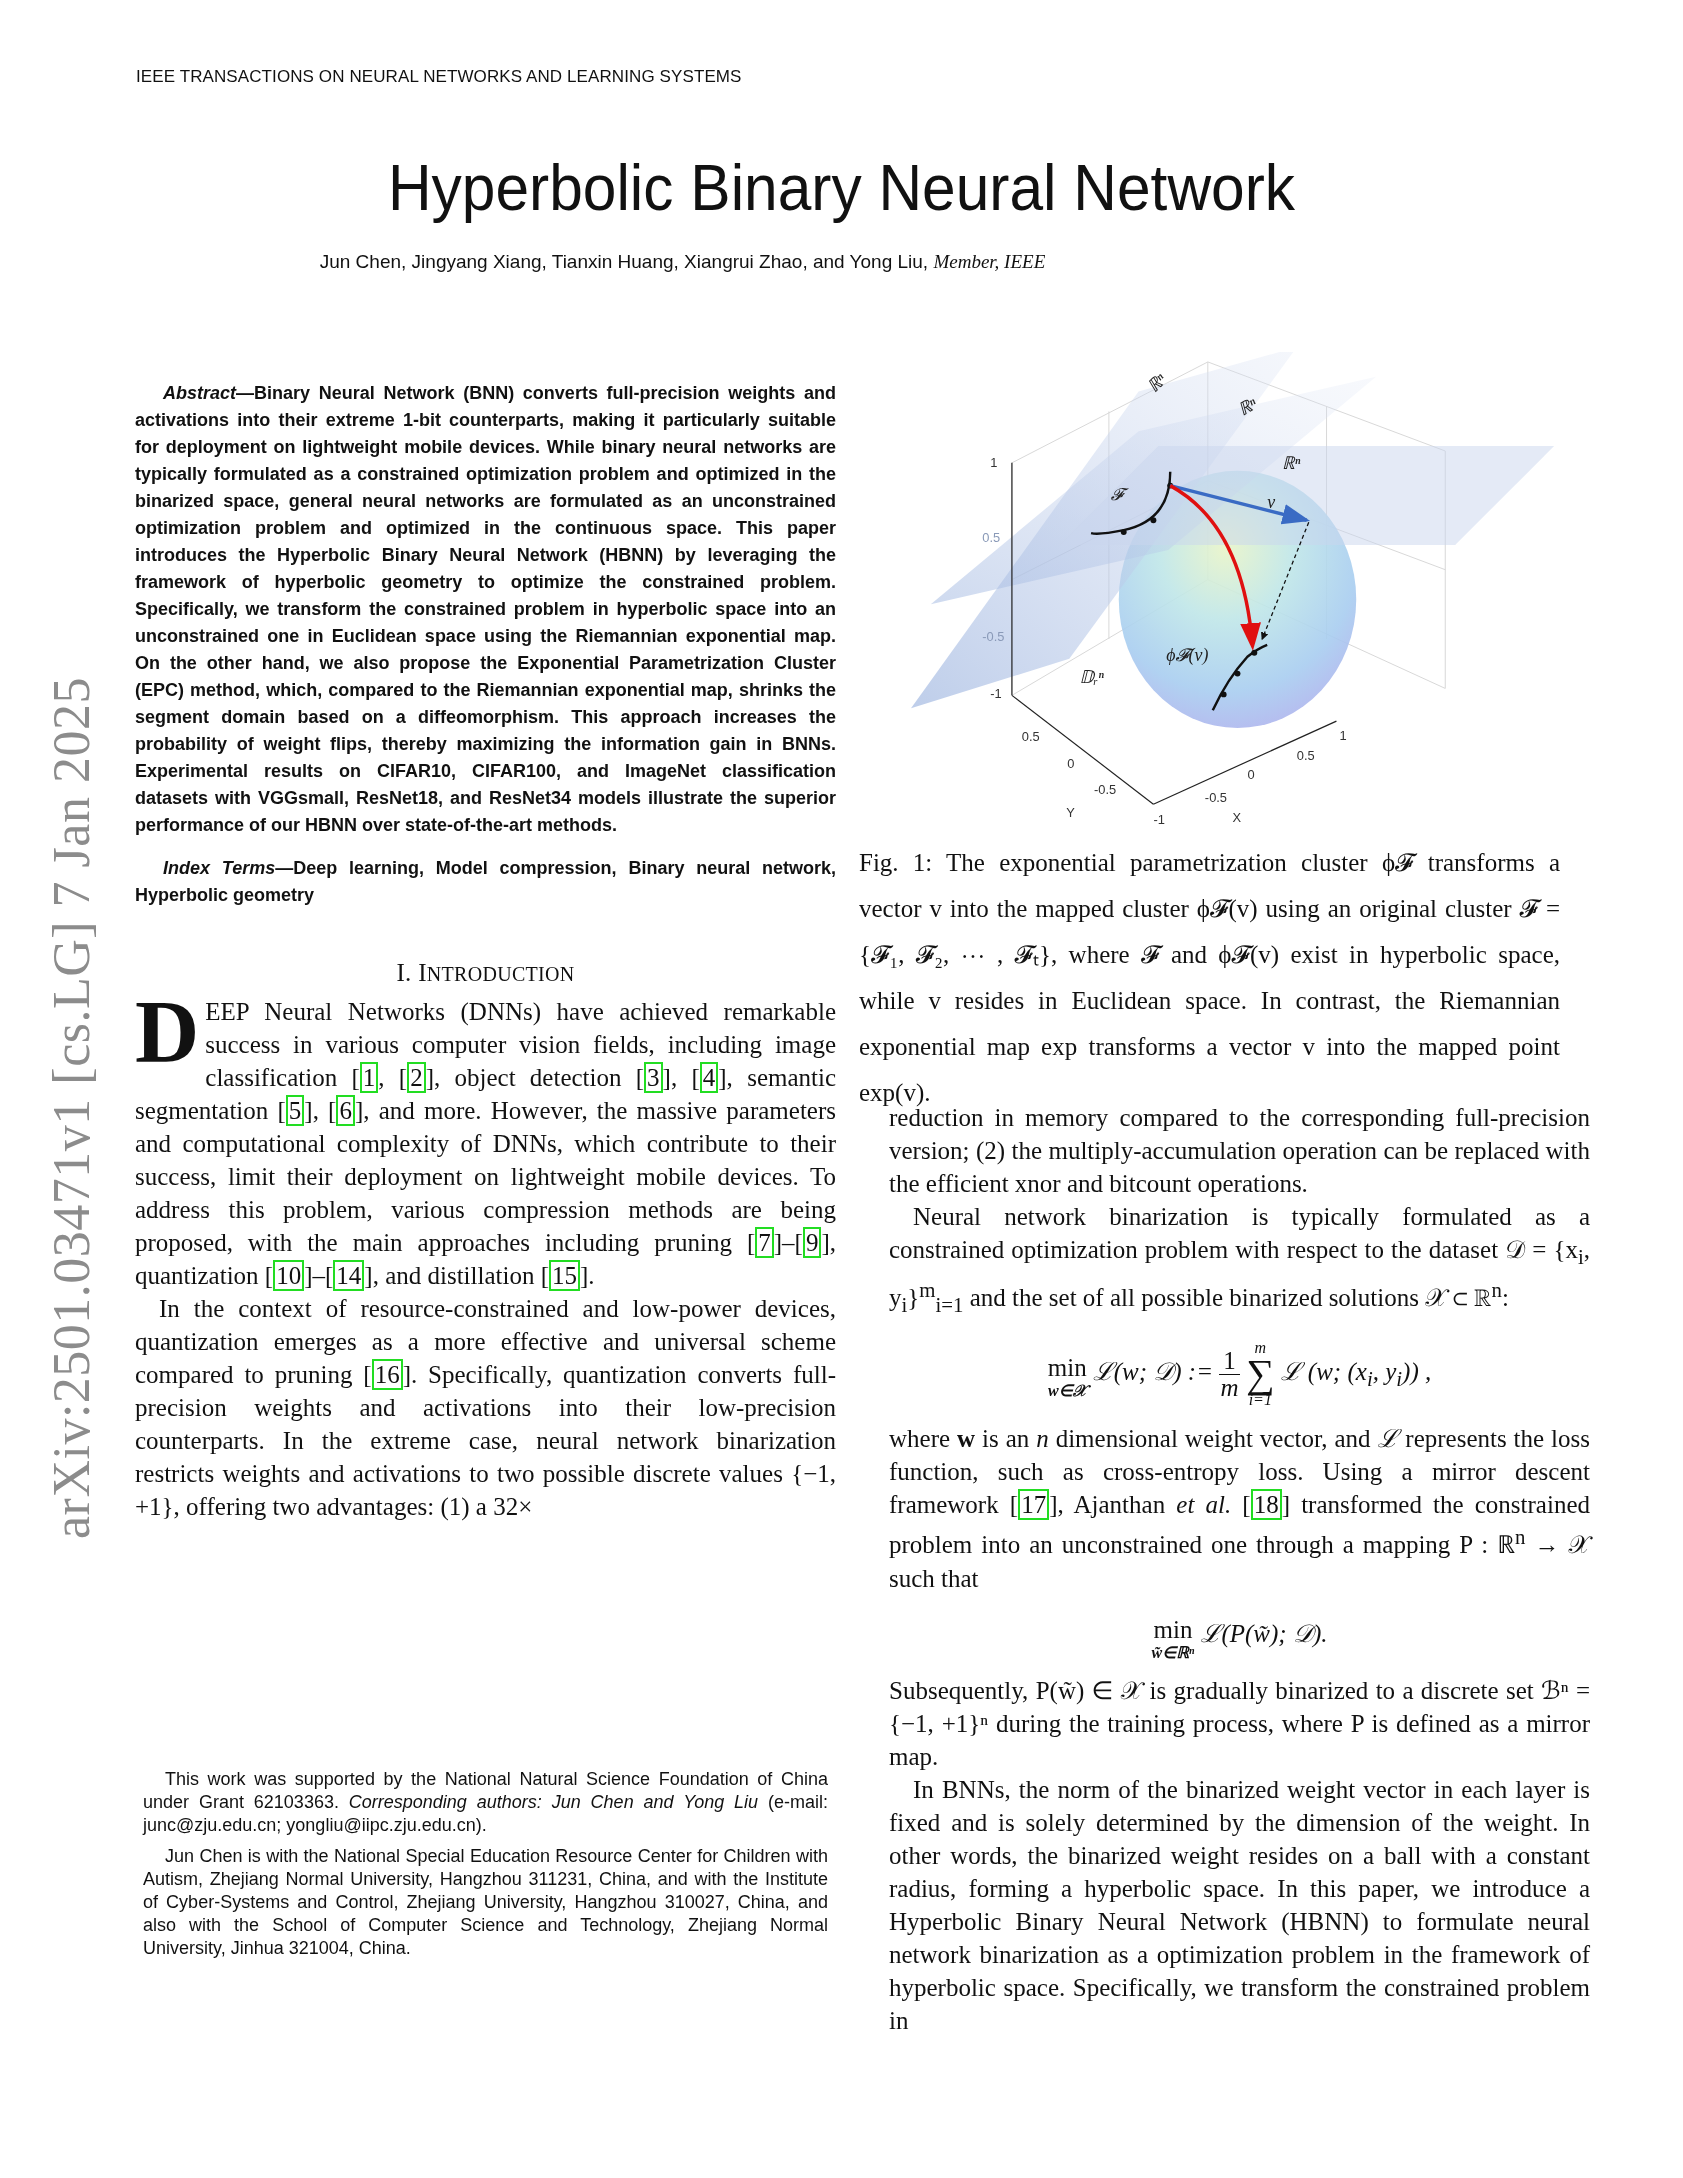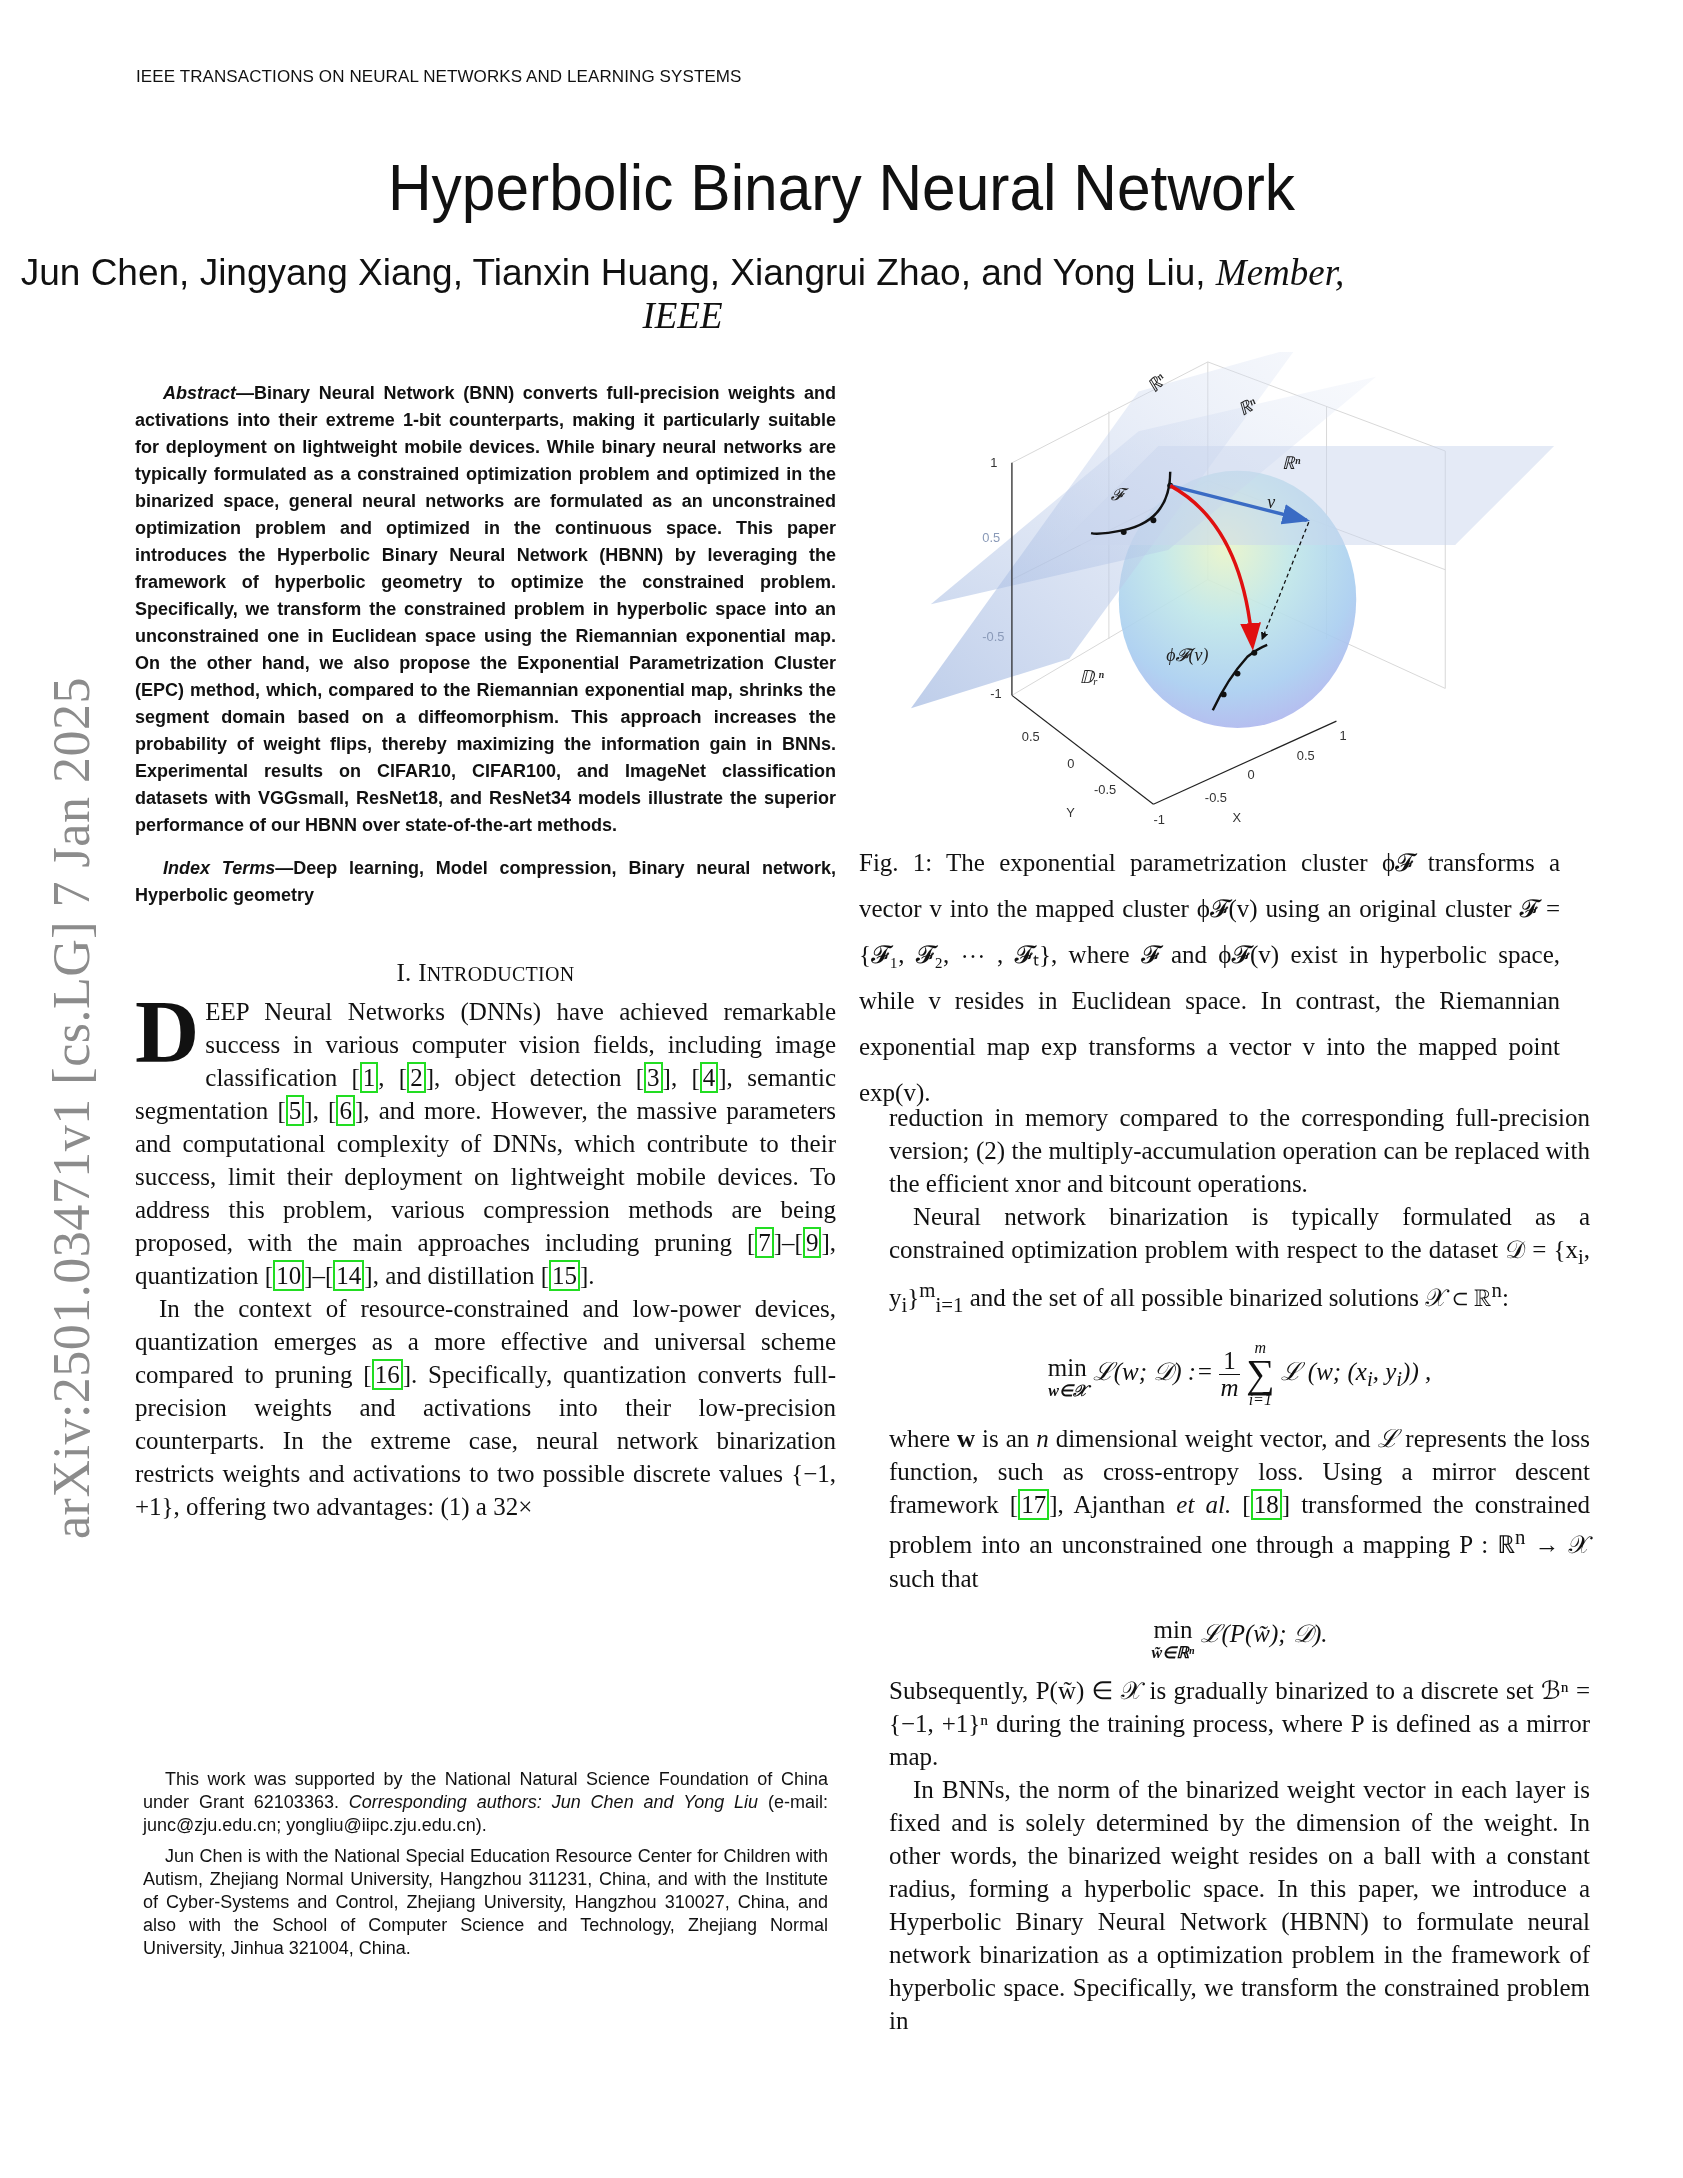--- a/index.html
+++ b/index.html
@@ -1,21 +1,21 @@
 <!DOCTYPE html>
 <html><head>
 <meta charset="utf-8">
 <style>
   html, body { margin: 0; padding: 0; background: #ffffff; }
   body { width: 1683px; height: 2178px; position: relative; overflow: hidden; color: #111; }
   .sans { font-family: "Liberation Sans", "DejaVu Sans", sans-serif; }
 
   #running-header { position: absolute; left: 136px; top: 67px; font-size: 17px; letter-spacing: 0.1px; }
   #title { position: absolute; left: 0; width: 1683px; top: 150px; text-align: center; font-size: 65px; font-weight: 400; transform: scaleX(0.93); transform-origin: center; }
-  #authors { position: absolute; left: 0; width: 1365px; top: 251px; text-align: center; font-size: 37px; }
+  #authors { position: absolute; left: 0; width: 1365px; top: 251px; text-align: center; font-size: 19px; }
   #authors .member { font-family: "Liberation Serif", serif; font-style: italic; }
 
   #arxiv-stamp { position: absolute; left: 42px; top: 1539px; transform: rotate(-90deg); transform-origin: 0 0; font-family: "Liberation Serif", serif; font-size: 52px; color: #8c8c8c; white-space: nowrap; letter-spacing: 0.5px; }
 
   .col { position: absolute; width: 701px; }
   #left-col { left: 135px; top: 380px; }
   #right-col { left: 889px; top: 1101px; }
 
   .abstract { font-family: "Liberation Sans", sans-serif; font-weight: 700; font-size: 18px; line-height: 27px; text-align: justify; hyphens: auto; }
   .abstract .lead { font-style: italic; }
@@ -24,21 +24,21 @@
 
   .section-heading { font-family: "Liberation Serif", serif; text-align: center; font-size: 25px; margin: 50px 0 8px 0; letter-spacing: 0.3px; }
   .section-heading .sc { font-size: 20px; }
 
   .body-text { font-family: "Liberation Serif", serif; font-size: 25px; line-height: 33px; text-align: justify; }
   .body-text p { margin: 0; text-indent: 24px; }
   .body-text p.noindent { text-indent: 0; }
   .dropcap { float: left; font-family: "Liberation Serif", serif; font-weight: 700; font-size: 89px; line-height: 65px; margin: 4px 6px 0 0; }
   .cite { border: 2px solid #22dd22; padding: 0 1px; }
   .it { font-style: italic; }
-  .bold { font-weight: 700; text-align: right; }
+  .bold { font-weight: 700; }
 
   .equation { text-align: center; margin: 18px 0 14px 0; font-family: "Liberation Serif", serif; font-size: 25px; font-style: italic; }
   .equation .under { display: inline-block; text-align: center; vertical-align: middle; }
   .equation .under .sub { display: block; font-size: 16px; line-height: 14px; }
   .equation .frac { display: inline-block; vertical-align: middle; text-align: center; font-style: normal; }
   .equation .frac span { display: block; line-height: 26px; }
   .equation .frac .num { border-bottom: 1.5px solid #111; padding: 0 4px; }
   .equation .sum { display: inline-block; vertical-align: middle; text-align: center; font-style: normal; }
   .equation .sum .big { font-size: 40px; display: block; line-height: 36px; }
   .equation .sum .lim { font-size: 16px; display: block; line-height: 16px; font-style: italic; }

